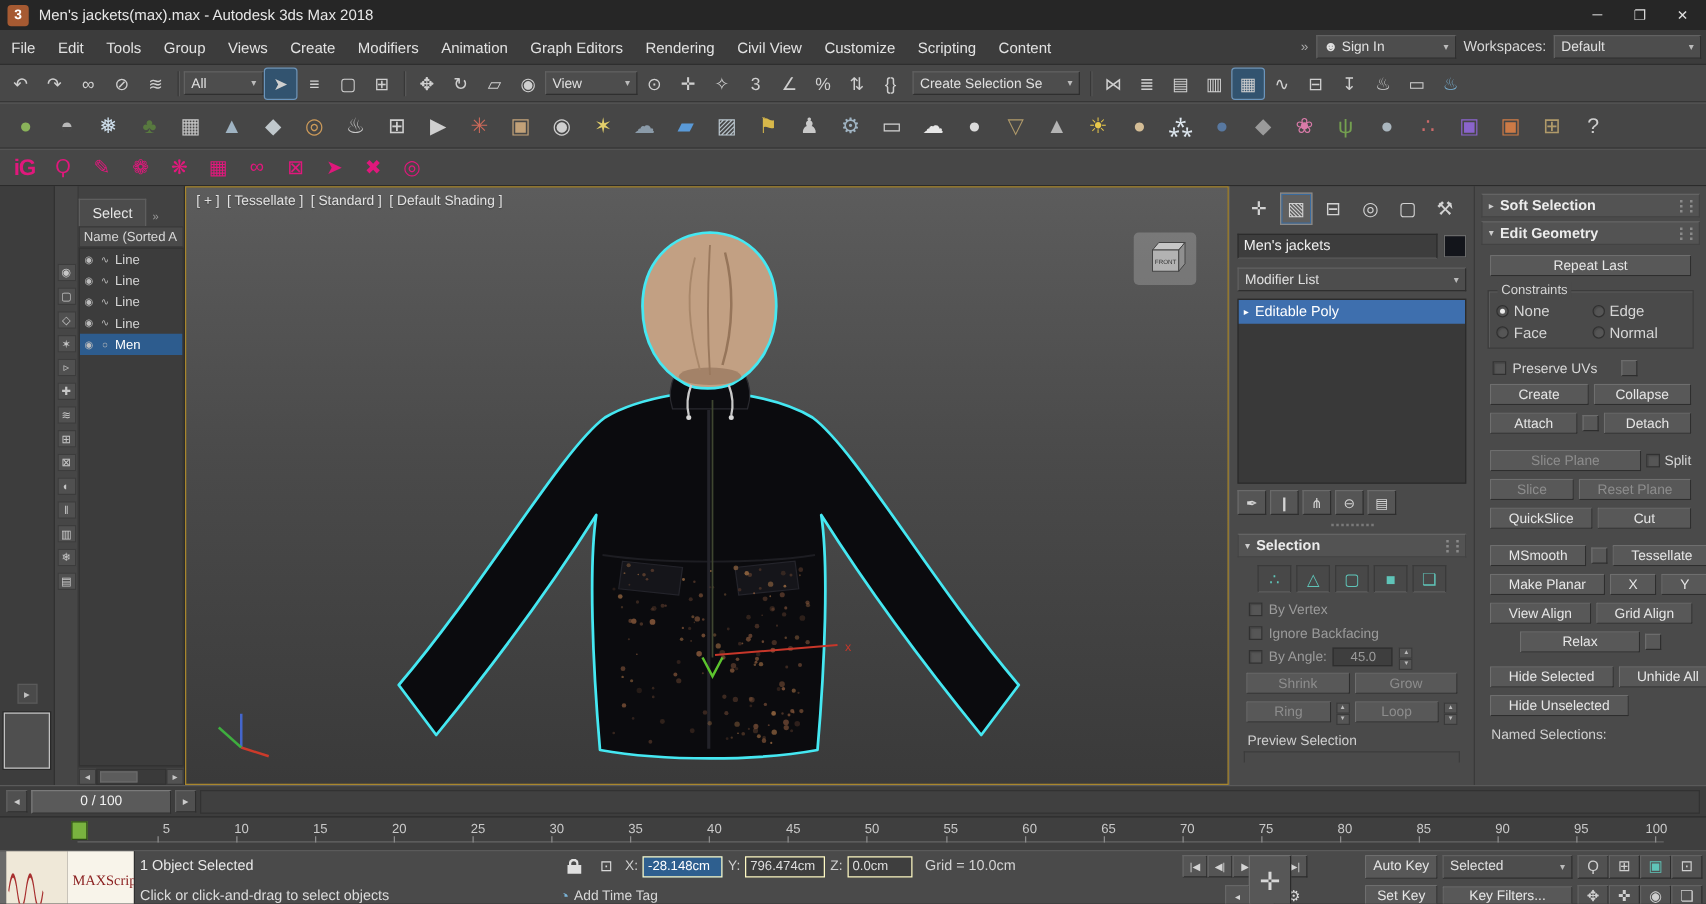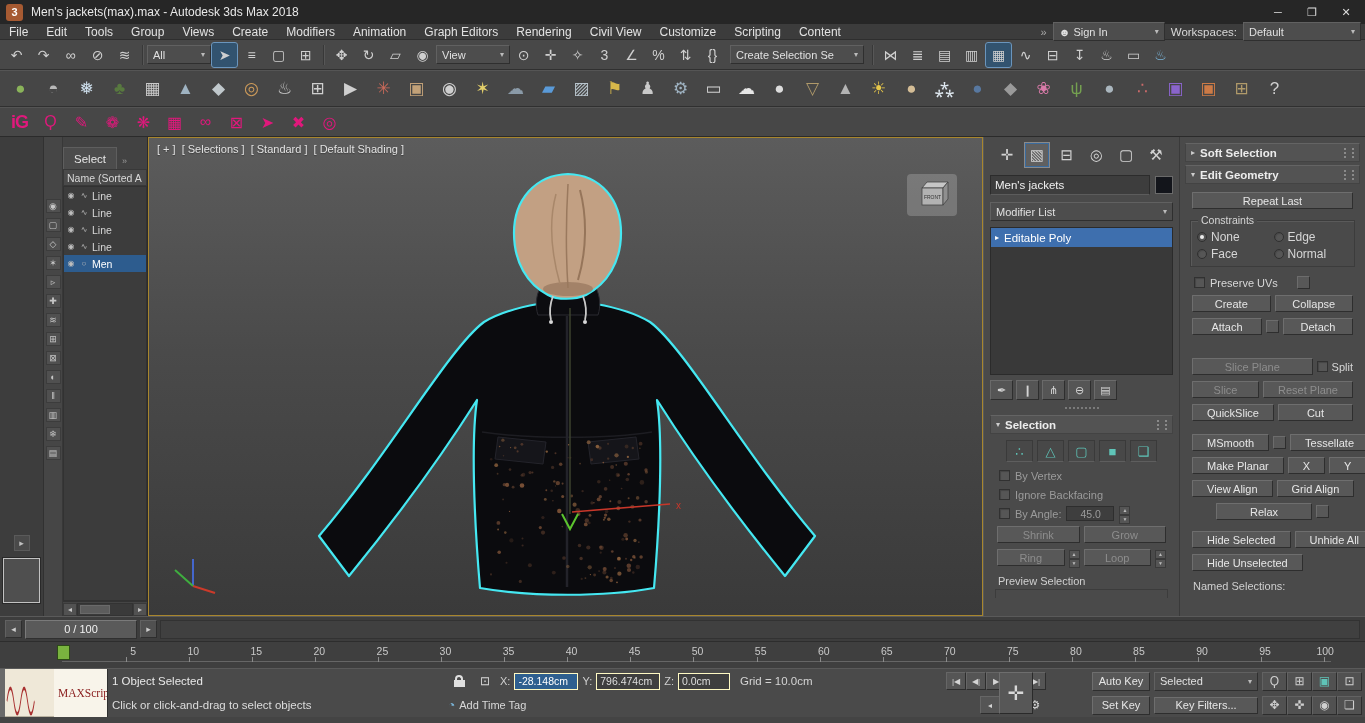--- a/index.html
+++ b/index.html
@@ -6,21 +6,21 @@
 html,body{background:#222}
 .app{width:1365px;height:723px;position:relative;font-family:"Liberation Sans",sans-serif;background:#444;color:#d6d6d6;overflow:hidden;font-size:11px}
 i,em{font-style:normal}
 
 .titlebar{height:24px;background:#262626;display:flex;align-items:center;padding:0 2px}
 .app-icon{width:17px;height:17px;margin-left:4px;background:#a65a32;border-radius:3px;color:#fff;font-weight:bold;font-size:11px;display:flex;align-items:center;justify-content:center}
 .tb-title{margin-left:8px;font-size:12px;color:#e8e8e8}
 .tb-spacer{flex:1}
 .winbtn{width:34px;height:22px;display:flex;align-items:center;justify-content:center;color:#ddd;font-size:11px}
 
-.menubar{height:16px;background:#3c3c3c;display:flex;align-items:center;border-bottom:1px solid #2e2e2e}
+.menubar{height:28px;background:#3c3c3c;display:flex;align-items:center;border-bottom:1px solid #2e2e2e}
 .menus{display:flex;height:100%}
 .menu-item{padding:0 9px;display:flex;align-items:center;font-size:12px;color:#e2e2e2}
 .mb-right{margin-left:auto;display:flex;align-items:center;gap:6px;padding-right:4px}
 .chev{color:#aaa;font-size:11px}
 .dd{height:19px;background:#4d4d4d;border:1px solid #616161;border-bottom-color:#2f2f2f;border-right-color:#2f2f2f;display:flex;align-items:center;font-size:11px;padding:0 5px;color:#e0e0e0;white-space:nowrap}
 .dd .arrow{margin-left:auto;padding-left:7px;font-size:8px;color:#bbb}
 .signin-dd{width:112px}
 .ws-dd{width:118px}
 .ws-label{font-size:11.5px;color:#d8d8d8}
 
@@ -775,21 +775,21 @@
         <g transform="translate(758,36)">
           <rect x="0" y="0" width="50" height="42" rx="4" fill="#a0a0a0" opacity="0.45"></rect>
           <polygon points="15,14 20,8 41,8 36,14" fill="#c6c6c6" stroke="#444" stroke-width="0.8"></polygon>
           <rect x="15" y="14" width="21" height="17" fill="#b2b2b2" stroke="#444" stroke-width="0.8"></rect>
           <polygon points="36,14 41,8 41,25 36,31" fill="#8f8f8f" stroke="#444" stroke-width="0.8"></polygon>
           <text x="25.5" y="25" font-size="5" text-anchor="middle" fill="#333">FRONT</text>
         </g>
       </svg>
       <div class="vp-label">
         <span>[ + ]</span>
-        <span>[ Selections ]</span>
+        <span>[ Tessellate ]</span>
         <span>[ Standard ]</span>
         <span>[ Default Shading ]</span>
       </div>
     </div>
 
     <div class="cmdpanel">
       <div class="cp-col1">
         <div class="cp-tabs">
 
         <span class="cp-tab">
@@ -958,21 +958,21 @@
 
         <div class="row2">
           <span class="btn">Create</span>
           <span class="btn">Collapse</span>
         </div>
         <div class="row2">
           <span class="btn">Attach</span>
           <i class="sbox"></i>
           <span class="btn">Detach</span>
         </div>
-        <div class="row2" style="margin-top:20px">
+        <div class="row2" style="margin-top:10px">
           <span class="btn dim">Slice Plane</span>
           <i class="chk"></i>
           <span style="font-size:11px;color:#d6d6d6">Split</span>
         </div>
         <div class="row2">
           <span class="btn dim">Slice</span>
           <span class="btn dim">Reset Plane</span>
         </div>
         <div class="row2">
           <span class="btn">QuickSlice</span>

